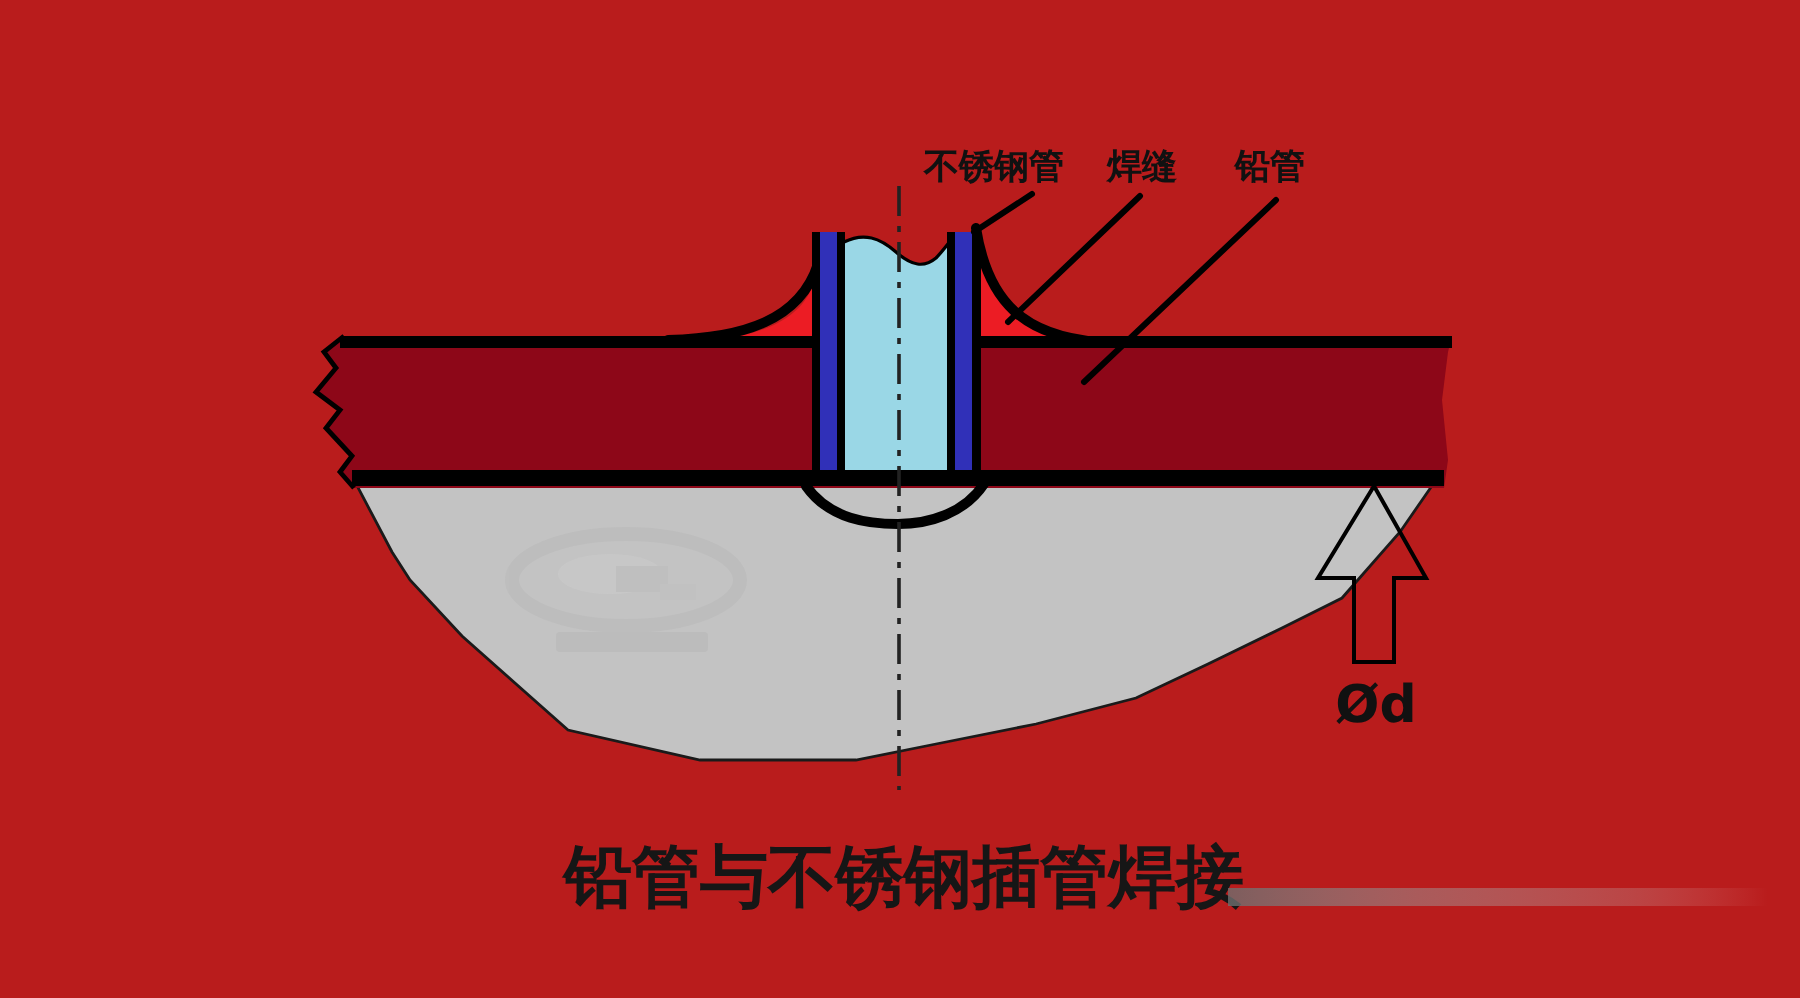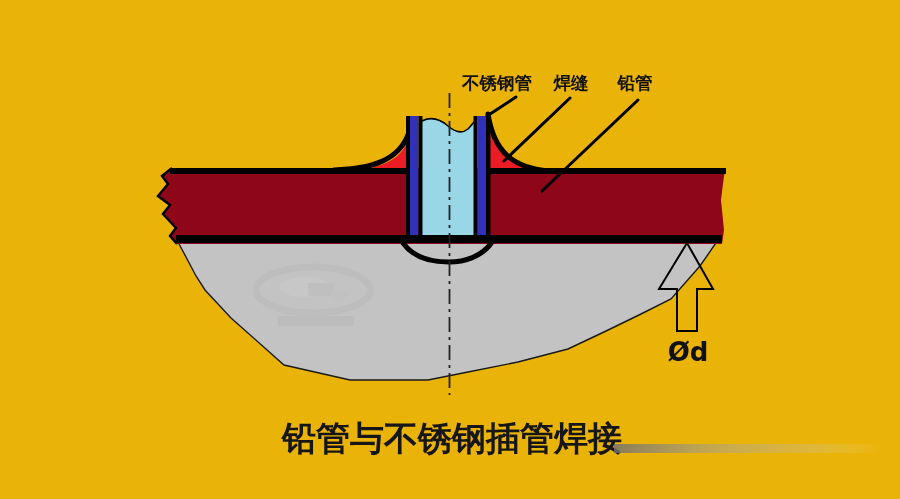--- a/index.html
+++ b/index.html
@@ -1,17 +1,17 @@
 <!DOCTYPE html>
 <html><head>
 <meta charset="utf-8">
 <style>
   html,body{margin:0;padding:0;background:#fff;}
   #stage{
-    position:relative;width:900px;height:499px;background:#eab308;overflow:hidden;
+    position:relative;width:900px;height:499px;background:#b91c1c;overflow:hidden;
     font-family:"DejaVu Sans","Liberation Sans",sans-serif;
   }
   #stage svg{position:absolute;left:0;top:0;}
   .callout-text{font-size:17.5px;font-weight:bold;fill:#111;}
   .dim-text{font-size:26px;font-weight:bold;fill:#111;}
   .title-text{font-size:34px;font-weight:bold;fill:#161616;}
 </style>
 </head>
 <body>
 

